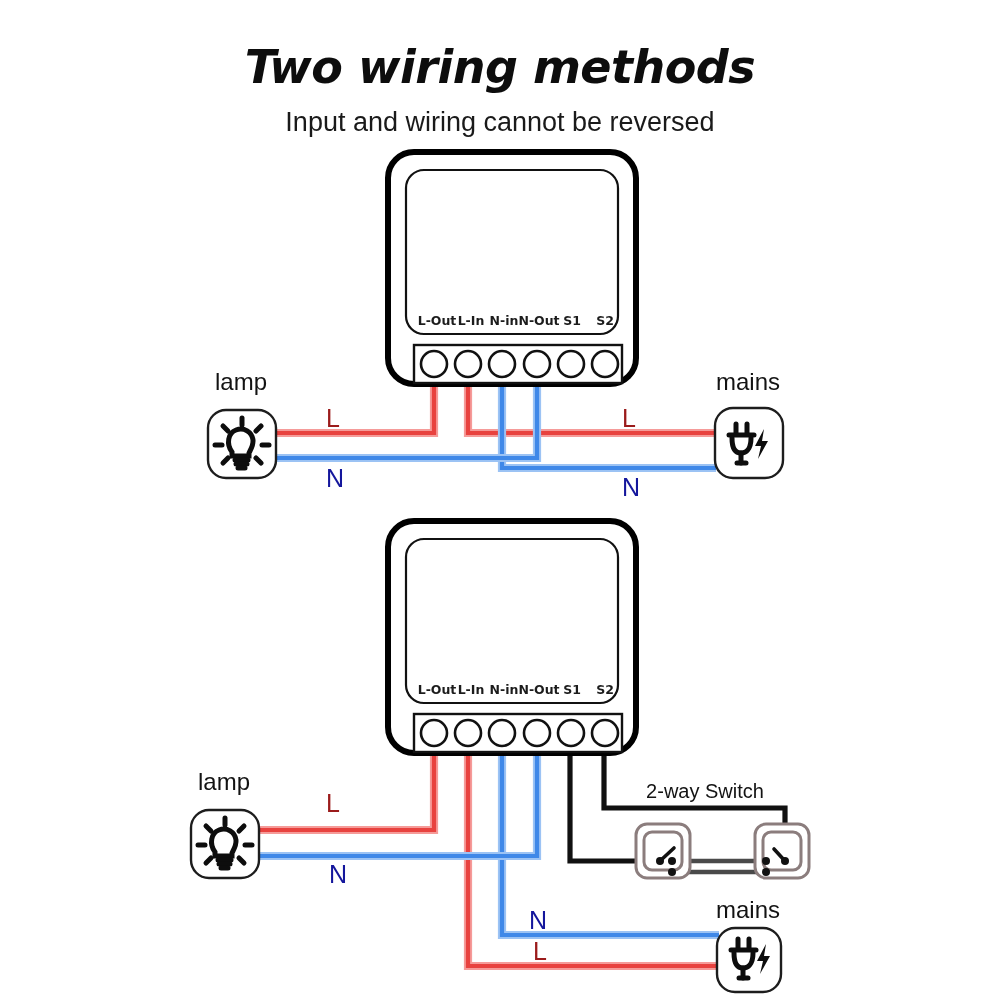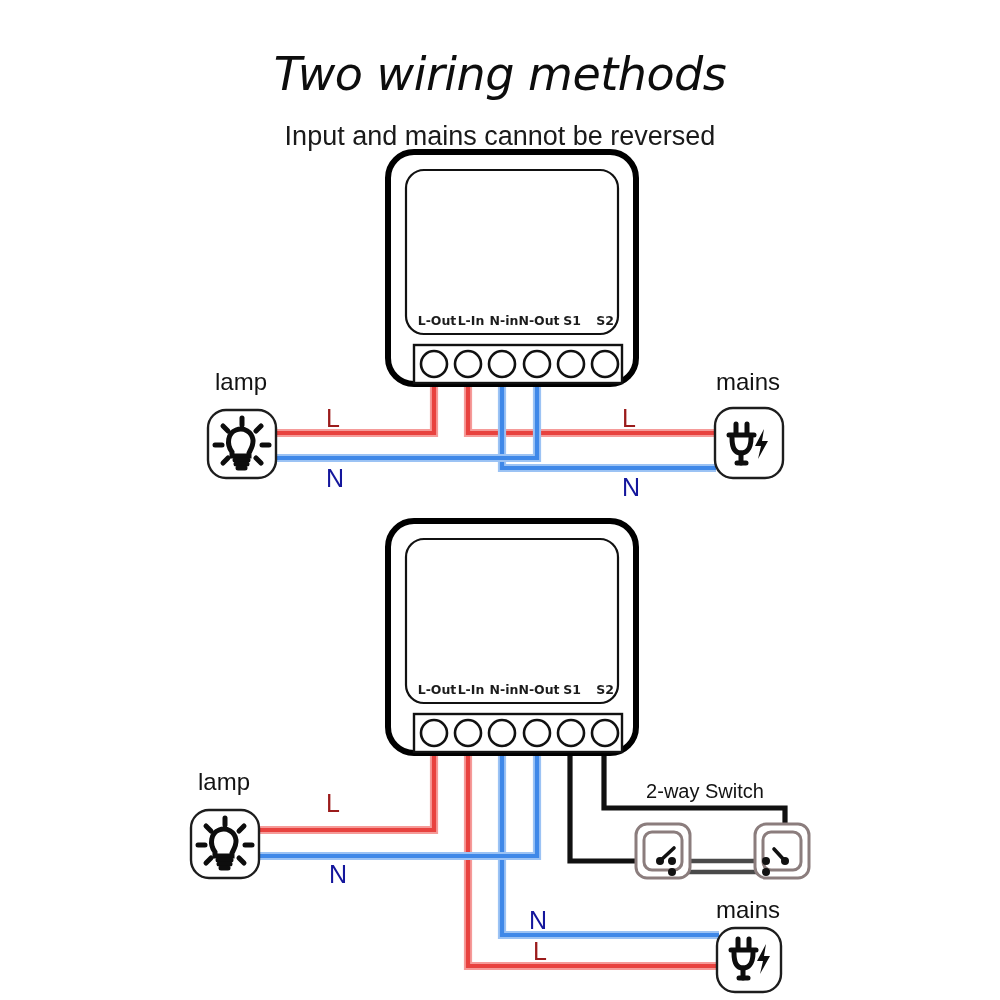--- a/index.html
+++ b/index.html
@@ -23,25 +23,25 @@
   }
   .heading-block {
     position: absolute;
     top: 0;
     left: 0;
     width: 1000px;
     text-align: center;
     user-select: none;
   }
   .title {
-    margin: 12px;
+    margin: 5px;
     padding-top: 38px;
     font-family: "DejaVu Sans", sans-serif;
     font-size: 46px;
-    font-weight: 400;
+    font-weight: 700;
     font-style: italic;
     letter-spacing: -0.5px;
     color: #0d0d0d;
     line-height: 1.05;
   }
   .subtitle {
     margin: 0;
     padding-top: 12px;
     font-family: "Liberation Sans", sans-serif;
     font-size: 27px;
@@ -130,21 +130,21 @@
   .sw-dot { fill:#111111; }
   .sw-lever { fill:none; stroke:#111111; stroke-width:3.6; stroke-linecap:round; }
 </style>
 </head>
 <body>
 
 <div id="stage">
 
   <div class="heading-block">
     <h1 class="title">Two wiring methods</h1>
-    <p class="subtitle">Input and mains cannot be reversed</p>
+    <p class="subtitle">Input and wiring cannot be reversed</p>
   </div>
 
   <svg class="diagram" viewBox="0 0 1000 1000">
 
     <g>
 
       <g>
 
         <path class="wire-red-edge" d="M434,360 L434,433 L275,433"></path>
         <path class="wire-red-core" d="M434,360 L434,433 L275,433"></path>

